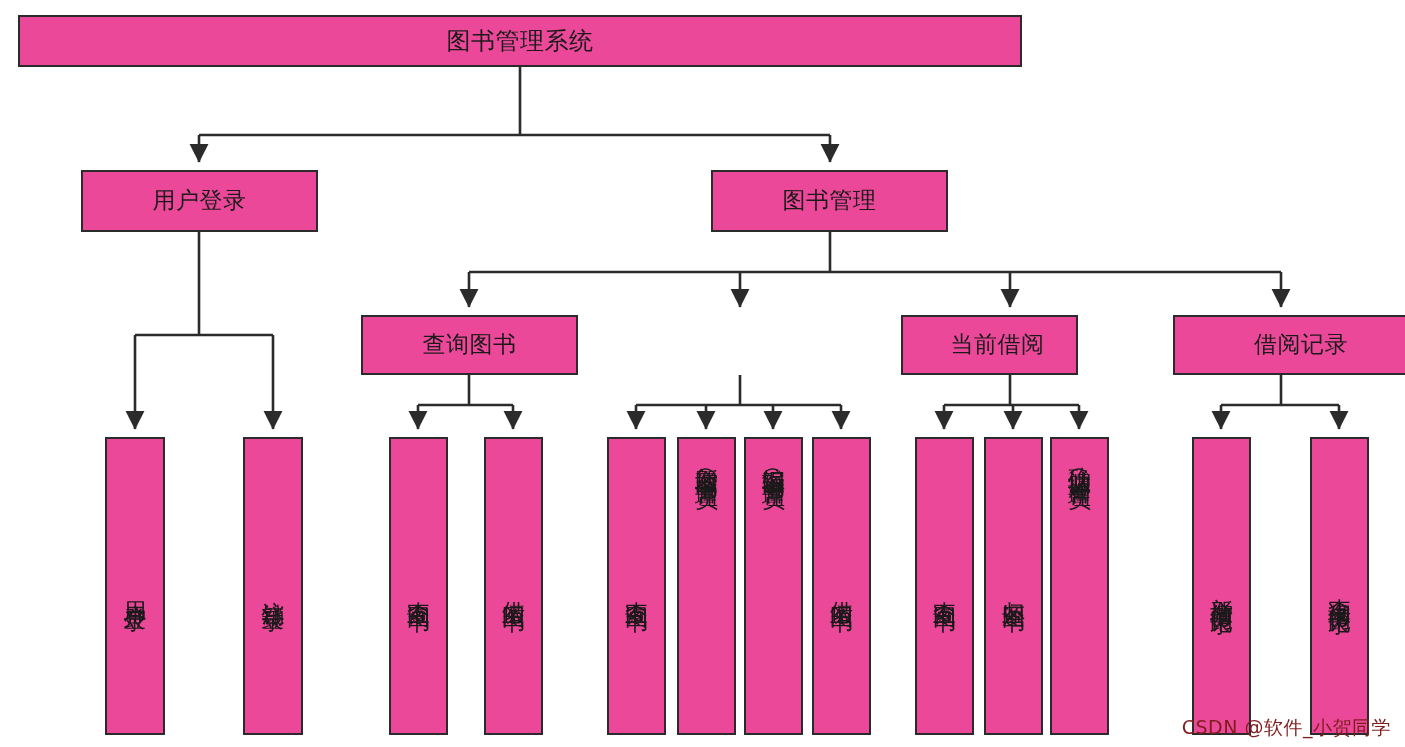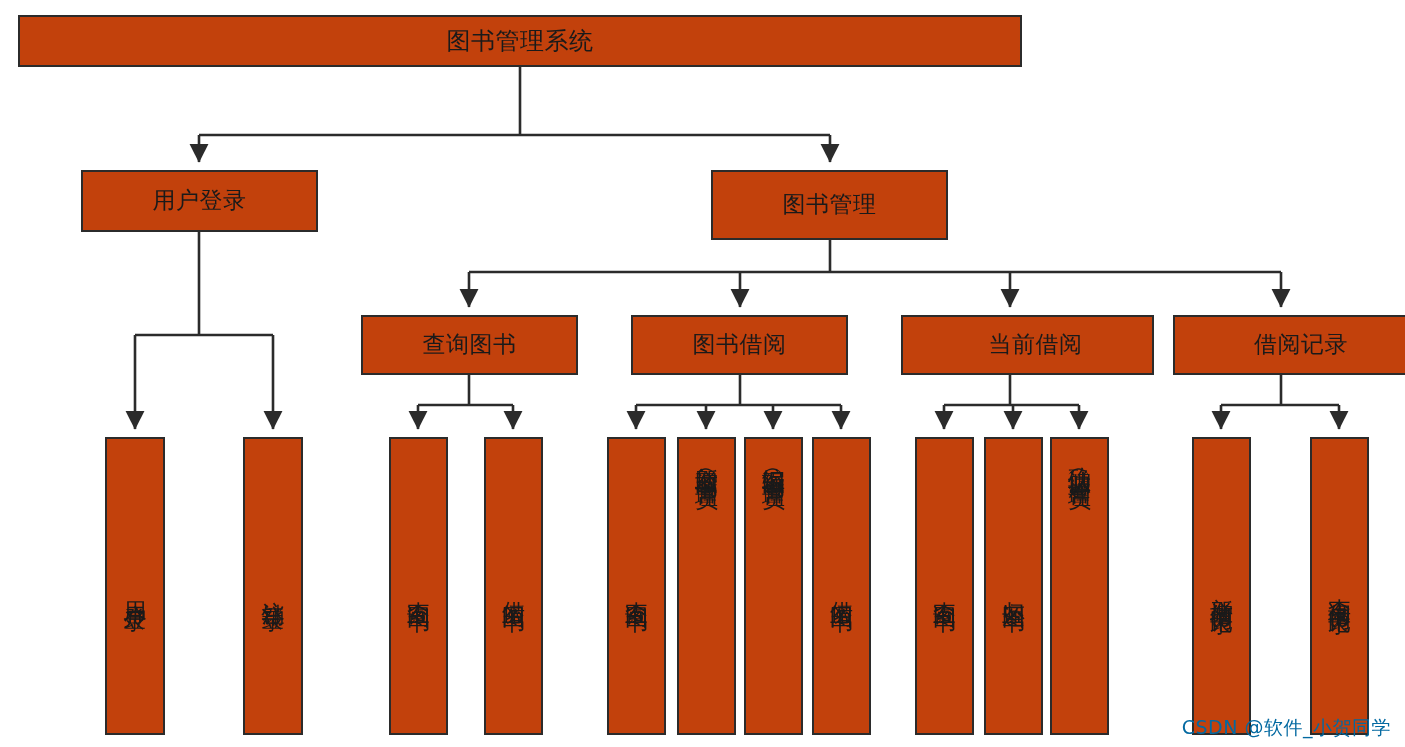--- a/index.html
+++ b/index.html
@@ -24,21 +24,21 @@
     position: absolute;
     left: 0;
     top: 0;
     width: 1405px;
     height: 747px;
   }
   .node {
     position: absolute;
     box-sizing: border-box;
     border: 2.5px solid #2b2b2b;
-    background: #c2410c;
+    background: #ec4899;
     display: flex;
     align-items: center;
     justify-content: center;
     color: #1a1a1a;
   }
   .node-h {
     font-size: 23px;
     letter-spacing: 0.5px;
     line-height: 1.2;
     white-space: nowrap;
@@ -66,21 +66,21 @@
   .vtext-wrap.top {
     align-items: flex-start;
     padding-top: 4px;
     box-sizing: border-box;
   }
   #watermark {
     position: absolute;
     right: 14px;
     bottom: 6px;
     font-size: 19px;
-    color: #0369a1;
+    color: #7f1d1d;
     letter-spacing: 0.5px;
     white-space: nowrap;
     pointer-events: none;
   }
 </style>
 </head>
 <body>
 
 <div id="diagram-root">
 
@@ -135,33 +135,30 @@
   </svg>
 
   <div class="node node-h node-root" style="left:18px; top:15px; width:1004px; height:52px;">
     <span>图书管理系统</span>
   </div>
 
   <div class="node node-h" style="left:81px; top:170px; width:237px; height:62px;">
     <span>用户登录</span>
   </div>
 
-  <div class="node node-h" style="left:711px; top:170px; width:237px; height:70px;">
+  <div class="node node-h" style="left:711px; top:170px; width:237px; height:62px;">
     <span>图书管理</span>
   </div>
 
   <div class="node node-h" style="left:361px; top:315px; width:217px; height:60px;">
     <span>查询图书</span>
   </div>
 
-  <div class="node node-h" style="left:631px; top:315px; width:217px; height:60px;">
-    <span>图书借阅</span>
-  </div>
-
-  <div class="node node-h" style="left:901px; top:315px; width:253px; height:60px;padding-left:16px;">
+
+  <div class="node node-h" style="left:901px; top:315px; width:177px; height:60px;padding-left:16px;">
     <span>当前借阅</span>
   </div>
 
   <div class="node node-h" style="left:1173px; top:315px; width:256px; height:60px;">
     <span>借阅记录</span>
   </div>
 
   <div class="node" style="left:105px; top:437px; width:60px; height:298px;">
     <div class="vtext-wrap">
       <span class="node-v">用户登录</span>

